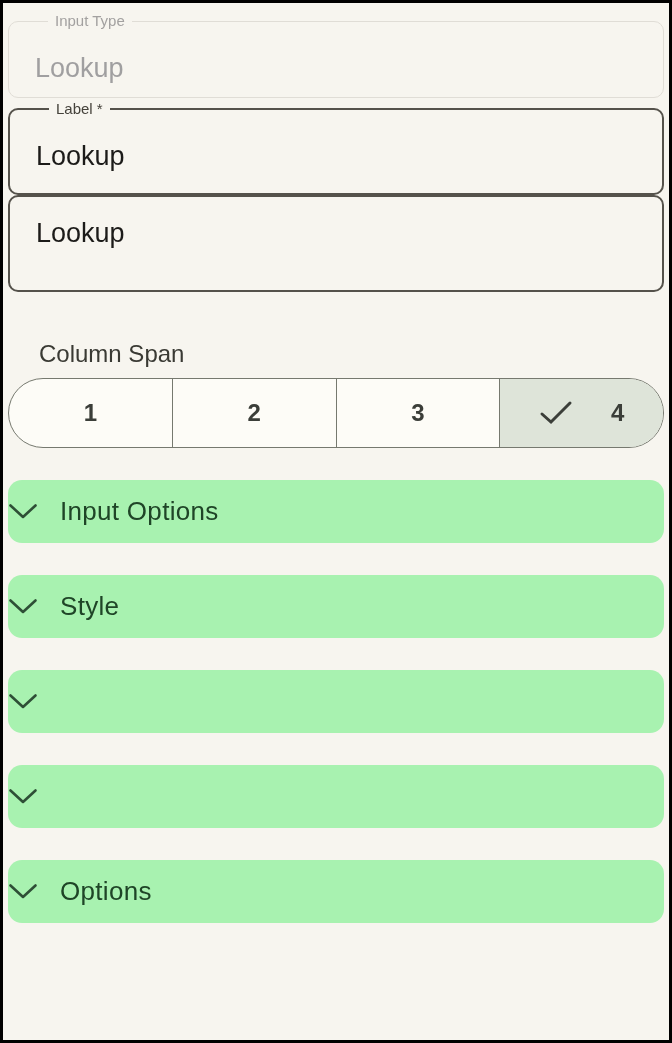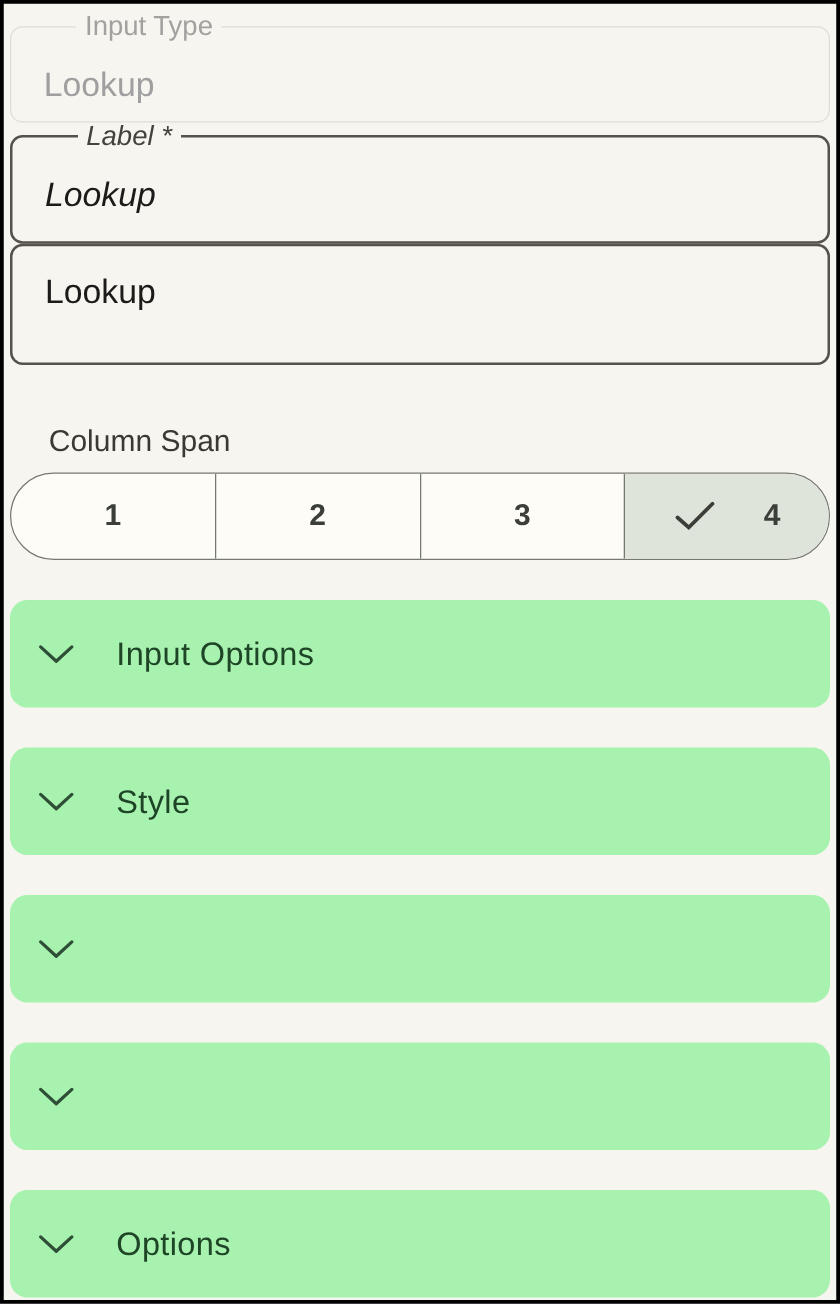--- a/index.html
+++ b/index.html
@@ -15,42 +15,42 @@
   
   fieldset.mat-field {
     border: 2px solid #55524b;
     border-radius: 10px;
     margin: 0;
     padding: 2px 12px 12px 26px;
     height: 97px;
     width: 100%;
   }
   fieldset.mat-field legend {
-    font-size: 22px;
+    font-size: 15px;
     line-height: 22px;
     color: #45423b;
     padding: 0 7px;
-    margin-left: 26px;
+    margin-left: 13px;
     white-space: nowrap;
   }
   fieldset.mat-field .field-value {
     font-size: 27px;
     line-height: 32px;
     color: #1c1b19;
     margin-top: 18px;
   }
   fieldset.mat-field.disabled {
     border: 1px solid #e0ddd6;
     height: 88px;
     margin-top: 0;
   }
   fieldset.mat-field.disabled legend { color: #a3a1a0; }
   fieldset.mat-field.disabled .field-value { color: #a09fa0; }
 
-  .gap-a { margin-top: 23px; font-style: italic; }
+  .gap-a { margin-top: 23px; }
   .gap-b { margin-top: 20px; }
 
   
   .colspan-label {
     margin: 48px 0 10px 31px;
     font-size: 24px;
     line-height: 28px;
     color: #3a3a34;
   }
   .seg-group {
@@ -77,25 +77,24 @@
     font-family: inherit;
   }
   .seg:first-child { border-left: none; }
   .seg.selected { background: #dee4d9; }
   .seg .check-wrap { display: inline-flex; }
 
   
   .accordion {
     display: flex;
     align-items: center;
-    gap: 33px;
+    gap: 22px;
     width: 100%;
-    height: 86px;
+    height: 63px;
     margin-top: 32px;
-    padding-left: 22px;
     background: #a8f2b0;
     border: none;
     border-radius: 14px;
     cursor: pointer;
     font-family: inherit;
     text-align: left;
   }
   .accordion .chev { display: inline-flex; color: #2e4f36; flex: 0 0 auto; }
   .accordion .acc-title {
     font-size: 26px;

